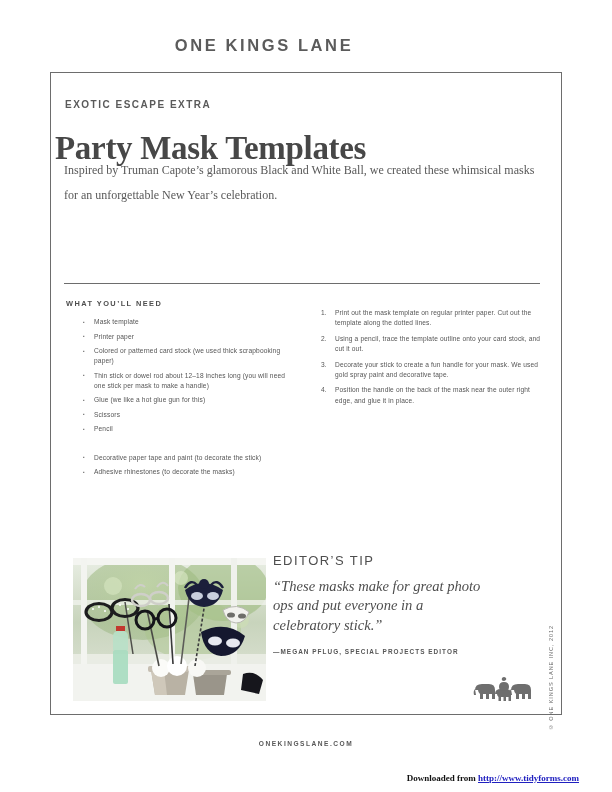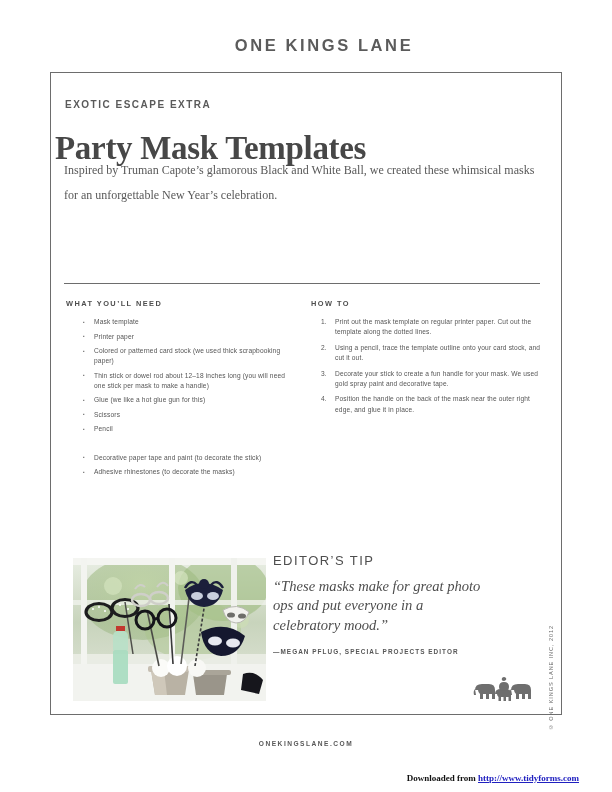--- a/index.html
+++ b/index.html
@@ -13,24 +13,23 @@
     position: relative;
     font-family: "Liberation Sans", sans-serif;
     color: #4a4a4a;
     overflow: hidden;
   }
 
   
   .brand-header {
     position: absolute;
     top: 36px;
-    left: 14px;
+    left: 0;
     width: 528px;
     text-align: center;
-    padding-left: 46px;
   }
   .brand-header .brand-title {
     font-family: "Liberation Sans", sans-serif;
     font-size: 16.5px;
     letter-spacing: 2.6px;
     font-weight: 600;
     color: #5b5b5b;
   }
 
   
@@ -285,21 +284,20 @@
 
   <div class="optional-block">
     <ul class="need-list">
       <li>Decorative paper tape and paint (to decorate the stick)</li>
       <li>Adhesive rhinestones (to decorate the masks)</li>
     </ul>
   </div>
 </div>
 
 <div class="col-right">
-  <div class="col-heading">HOW TO</div>
   <ol class="howto-list">
     <li>Print out the mask template on regular printer paper. Cut out the template along the dotted lines.</li>
     <li>Using a pencil, trace the template outline onto your card stock, and cut it out.</li>
     <li>Decorate your stick to create a fun handle for your mask. We used gold spray paint and decorative tape.</li>
     <li>Position the handle on the back of the mask near the outer right edge, and glue it in place.</li>
   </ol>
 </div>
 
 <div class="photo" title="Party masks and novelty glasses on sticks in a silver ice bucket by a sunlit window">
   <svg width="193" height="143" viewBox="0 0 193 143" xmlns="http://www.w3.org/2000/svg">
@@ -389,21 +387,21 @@
 
     <path d="M150 52 q14 -8 26 2 q-4 11 -13 11 q-10 -1 -13 -13 z" fill="#f2f2ee" stroke="#b9b9b3" stroke-width="1"></path>
     <ellipse cx="158" cy="57" rx="4" ry="2.6" fill="#6e6e6a"></ellipse>
     <ellipse cx="169" cy="58" rx="4" ry="2.6" fill="#6e6e6a"></ellipse>
     <path d="M170 116 q12 -4 20 6 l-4 14 l-18 -4 z" fill="#16161c"></path>
   </svg>
 </div>
 
 <div class="tip-block">
   <div class="tip-label">EDITOR’S TIP</div>
-  <div class="tip-quote">“These masks make for great photo ops and put everyone in a celebratory mood.”</div>
+  <div class="tip-quote">“These masks make for great photo ops and put everyone in a celebratory stick.”</div>
   <div class="tip-attrib">—MEGAN PFLUG, SPECIAL PROJECTS EDITOR</div>
 </div>
 
 <div class="elephant-logo">
   <svg width="60" height="32" viewBox="0 0 60 32" xmlns="http://www.w3.org/2000/svg" fill="#6e6e6e">
 
     <path d="M2 14 q0 -6 7 -6 l7 0 q6 0 6 6 l0 9 l-3 0 l0 -5 l-3 0 l0 5 l-3 0 l0 -5 l-3 0 l0 5 l-3 0 l0 -5 q-2 -2 -2 -4 z M2 13 q-2 2 -1 6 l2 0 z"></path>
 
     <path d="M38 14 q0 -6 7 -6 l7 0 q6 0 6 6 l0 9 l-3 0 l0 -5 l-3 0 l0 5 l-3 0 l0 -5 l-3 0 l0 5 l-3 0 l0 -5 q-2 -2 -2 -4 z M38 13 q-2 2 -1 6 l2 0 z"></path>
 

